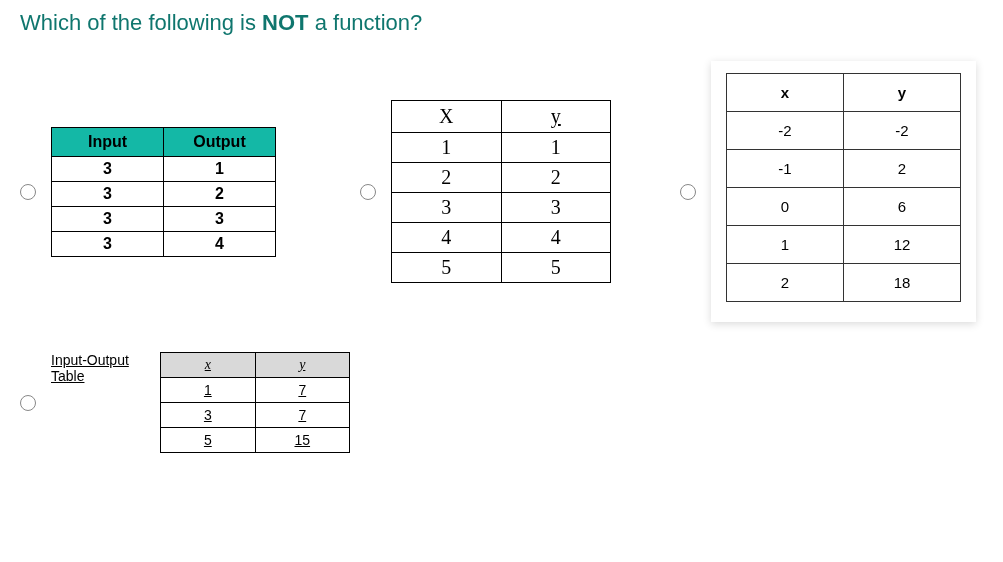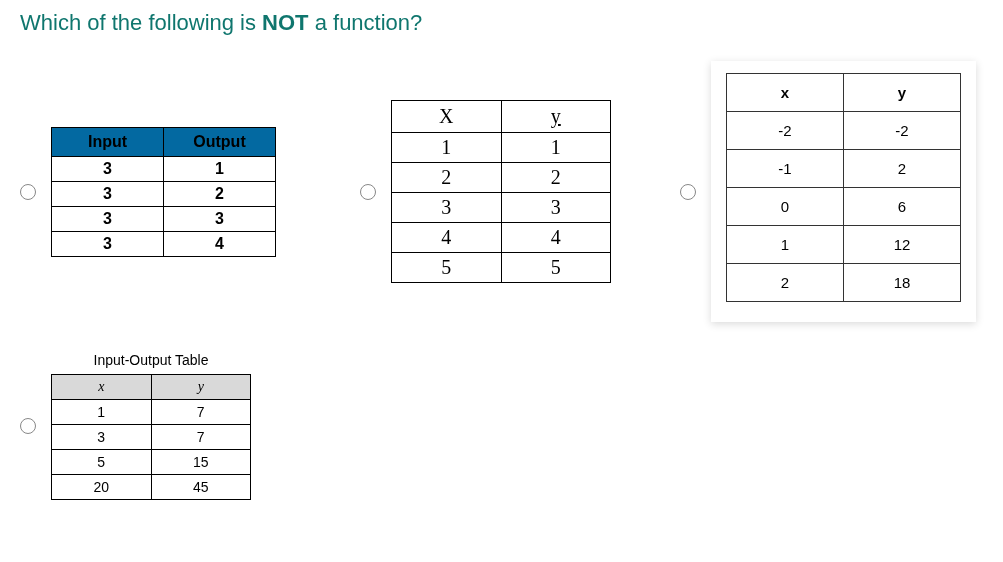--- a/index.html
+++ b/index.html
@@ -50,21 +50,21 @@
       border: 1.5px solid #000;
       text-align: center;
       font-size: 16px;
       padding: 4px 0;
     }
     
     .table-a {
       width: 225px;
     }
     .table-a th {
-      background: #0369a1;
+      background: #14b8a6;
       font-weight: bold;
       padding: 5px 0;
       width: 50%;
     }
     .table-a td {
       font-weight: bold;
       padding: 3px 0;
     }
     
     .table-b {
@@ -98,22 +98,22 @@
       padding: 10px 0;
       font-size: 15px;
       width: 50%;
     }
     .table-c th {
       font-weight: bold;
     }
     
     .table-d-wrap {
       display: flex;
-      flex-direction: column;
-      align-items: center;
+      flex-direction: row;
+      text-decoration: underline;
     }
     .table-d-title {
       font-size: 14px;
       margin-bottom: 6px;
       font-weight: 400;
     }
     .table-d {
       width: 200px;
     }
     .table-d th {
@@ -257,22 +257,18 @@
               <td>7</td>
             </tr>
         <tr>
               <td>3</td>
               <td>7</td>
             </tr>
         <tr>
               <td>5</td>
               <td>15</td>
             </tr>
-        <tr>
-              <td>20</td>
-              <td>45</td>
-            </tr>
       </tbody>
         </table>
     </div>
   </div>
 
 </div>
 
 </body></html>

